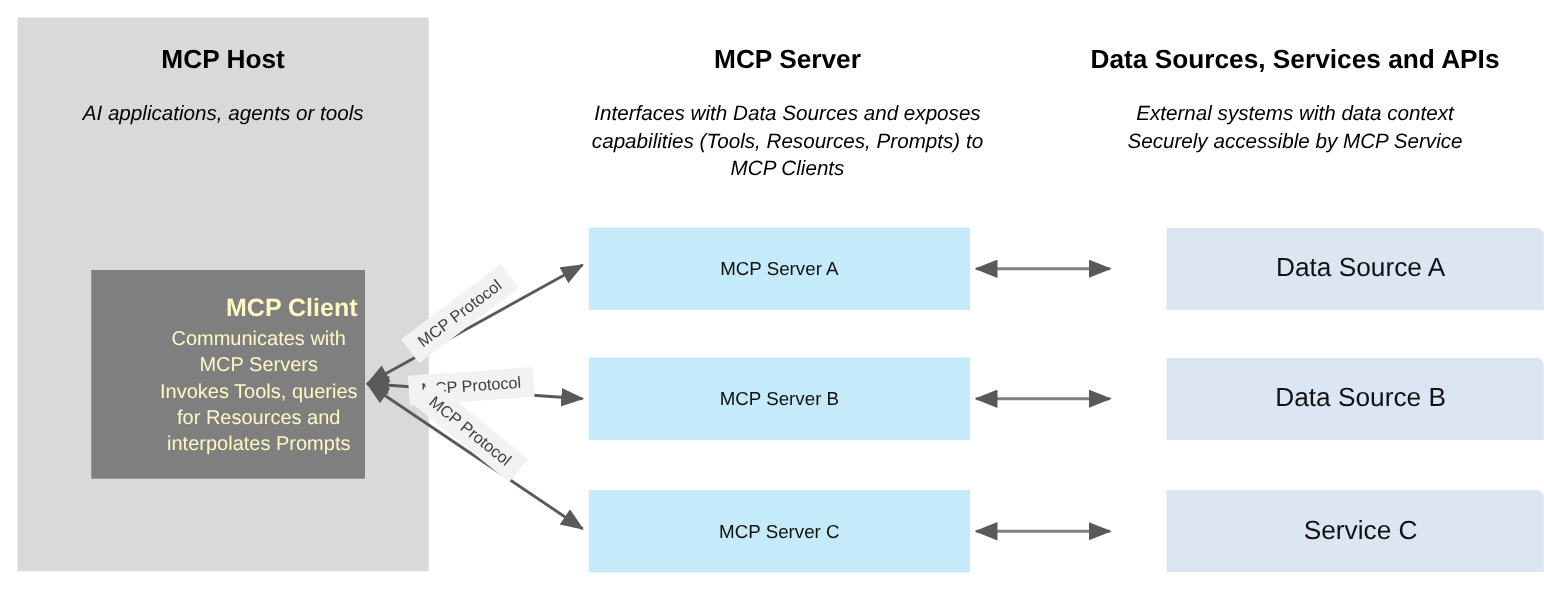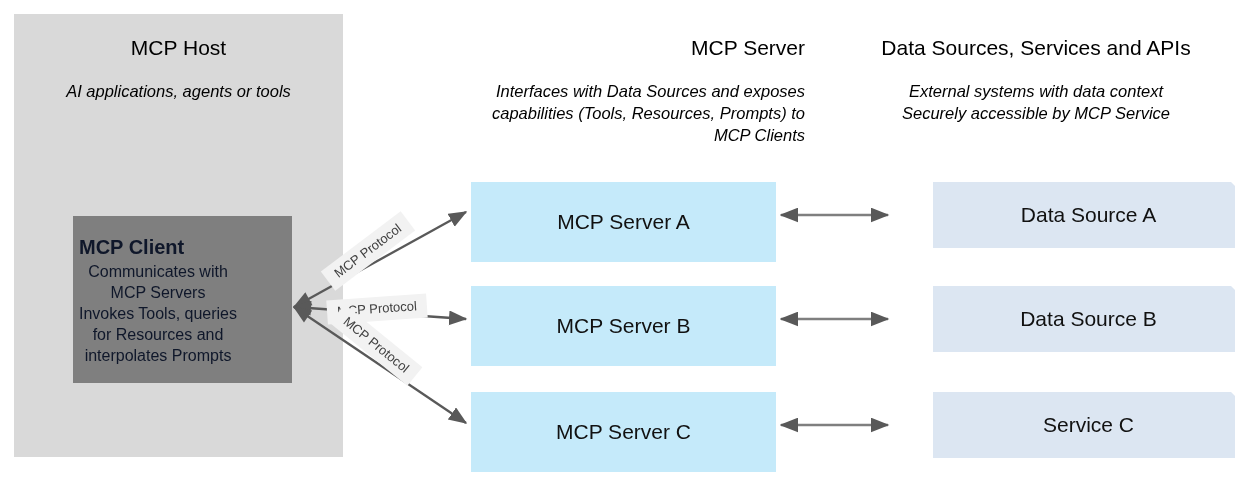--- a/index.html
+++ b/index.html
@@ -32,47 +32,47 @@
     background: #d9d9d9;
   }
 
   
   .col-head {
     position: absolute;
     text-align: center;
   }
   .col-title {
     font-size: 21px;
-    font-weight: normal;
+    font-weight: bold;
     line-height: 28px;
     letter-spacing: 0px;
     white-space: nowrap;
   }
   .col-sub {
     font-size: 16.5px;
     font-style: italic;
     line-height: 22px;
     margin-top: 18px;
   }
   .head-host { left: 14px; top: 34px; width: 329px; }
-  .head-server { left: 455px; top: 34px; width: 350px; text-align: right; }
+  .head-server { left: 455px; top: 34px; width: 350px; }
   .head-data { left: 846px; top: 34px; width: 380px; }
 
   
   .client-box {
     position: absolute;
     left: 73px;
     top: 216px;
     width: 219px;
     height: 167px;
     background: #7f7f7f;
-    color: #0f172a;
+    color: #fef9c3;
     display: flex;
     flex-direction: column;
-    align-items: flex-start;
+    align-items: flex-end;
     justify-content: center;
     text-align: center;
     padding: 0 6px;
     box-sizing: border-box;
   }
   .client-title {
     font-size: 20px;
     font-weight: bold;
     line-height: 26px;
     margin-bottom: 1px;
@@ -80,26 +80,26 @@
   .client-desc {
     font-size: 16px;
     line-height: 21px;
   }
 
   
   .server-box {
     position: absolute;
     left: 471px;
     width: 305px;
-    height: 80px;
+    height: 66px;
     background: #c5eafa;
     display: flex;
     align-items: center;
     justify-content: center;
-    font-size: 21px;
+    font-size: 15px;
     color: #111111;
   }
   .row1 { top: 182px; }
   .row2 { top: 286px; }
   .row3 { top: 392px; }
 
   
   .data-box {
     position: absolute;
     left: 933px;

